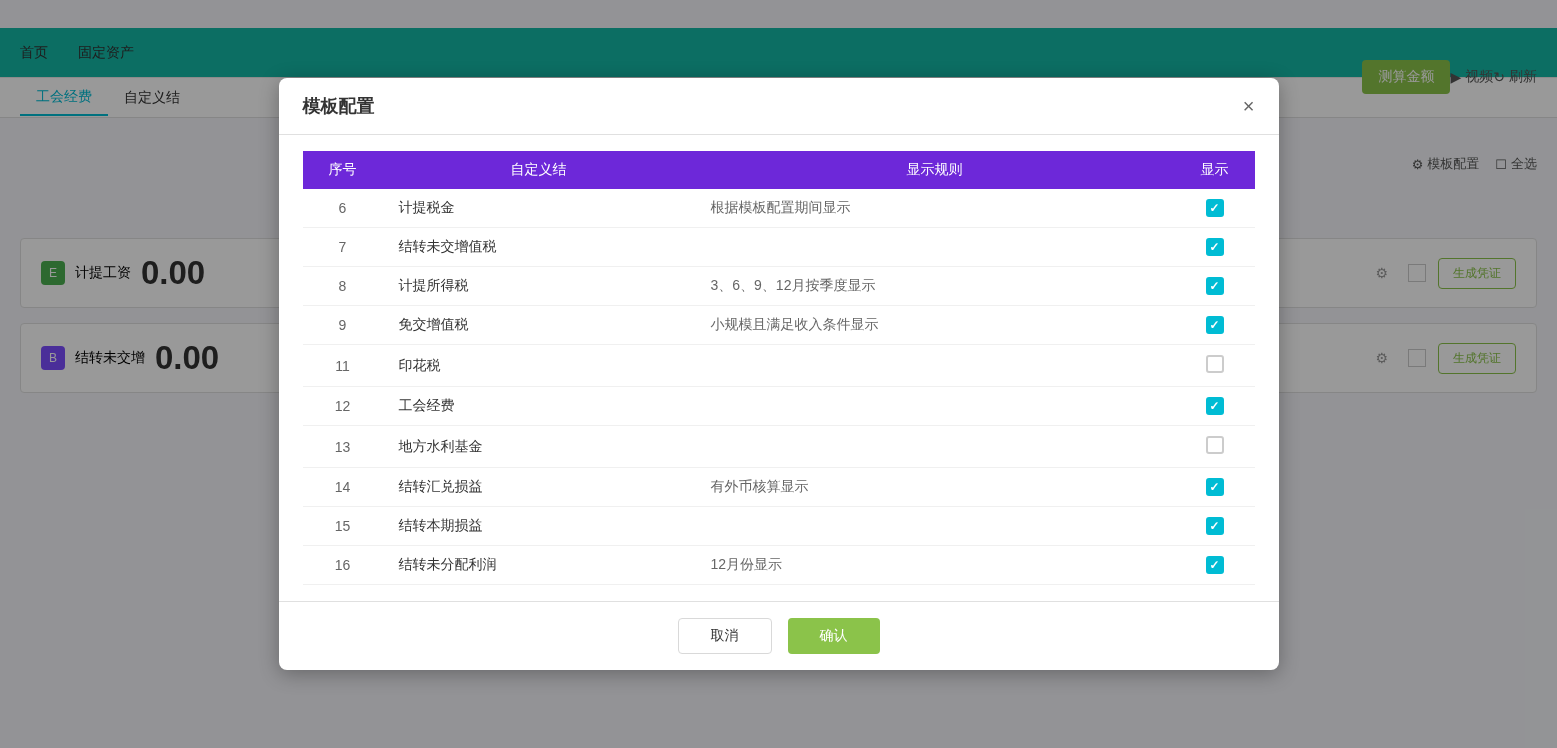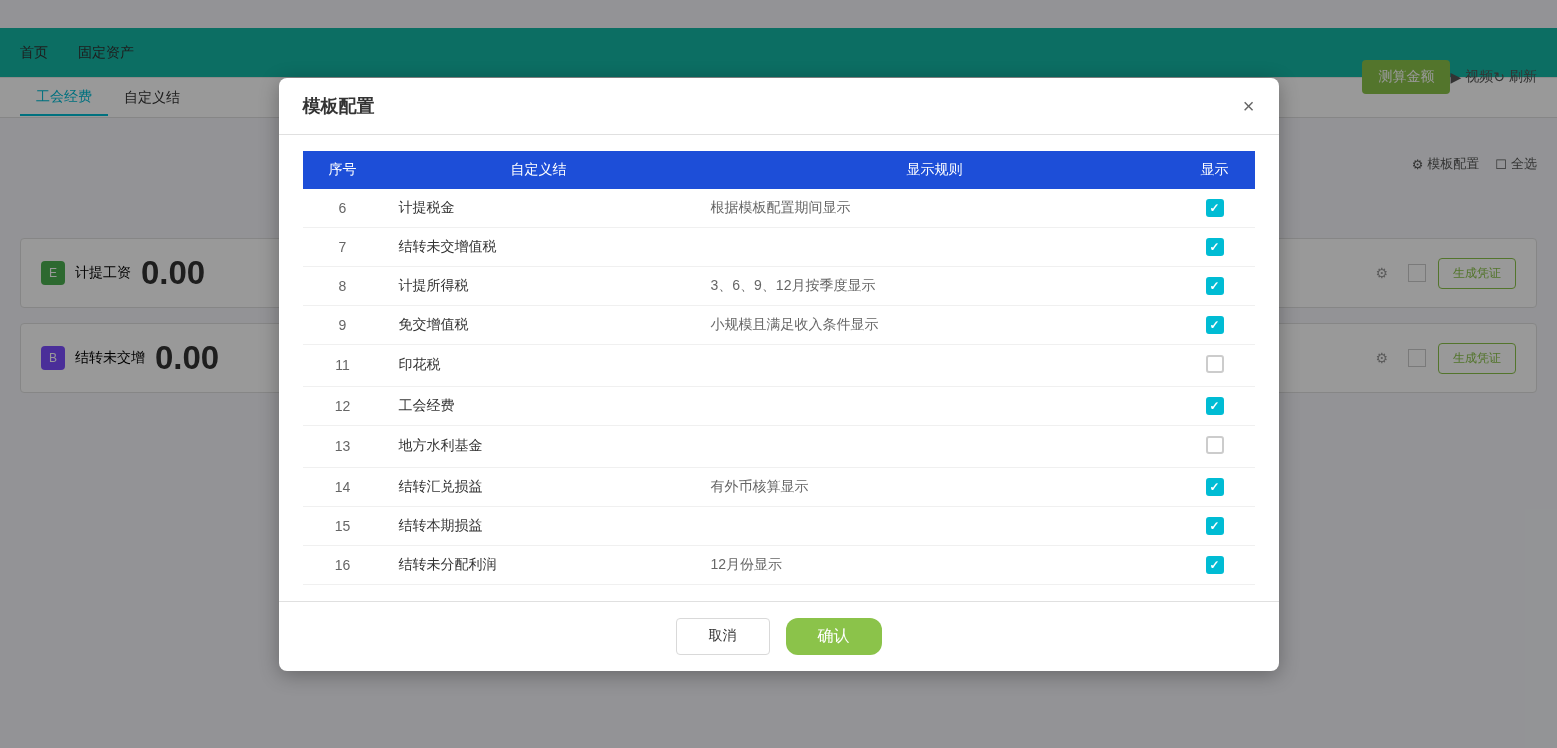--- a/index.html
+++ b/index.html
@@ -189,21 +189,21 @@
       overflow: hidden;
       padding: 16px 24px;
     }
 
     
     .config-table {
       width: 100%;
       border-collapse: collapse;
     }
     .config-table thead tr {
-      background: #1d4ed8;
+      background: #6d28d9;
       color: #fff;
     }
     .config-table thead th {
       padding: 10px 16px;
       font-size: 14px;
       font-weight: 500;
       text-align: center;
     }
     .config-table thead th:first-child {
       width: 80px;
@@ -281,23 +281,23 @@
       padding: 8px 32px;
       border-radius: 4px;
       cursor: pointer;
       font-size: 14px;
     }
     .btn-confirm {
       background: #8bc34a;
       border: none;
       color: #fff;
       padding: 8px 32px;
-      border-radius: 12px;
-      cursor: pointer;
-      font-size: 16px;
+      border-radius: 4px;
+      cursor: pointer;
+      font-size: 14px;
     }
 
     
     .section-toolbar {
       display: flex;
       align-items: center;
       gap: 16px;
       position: absolute;
       top: 155px;
       right: 20px;

